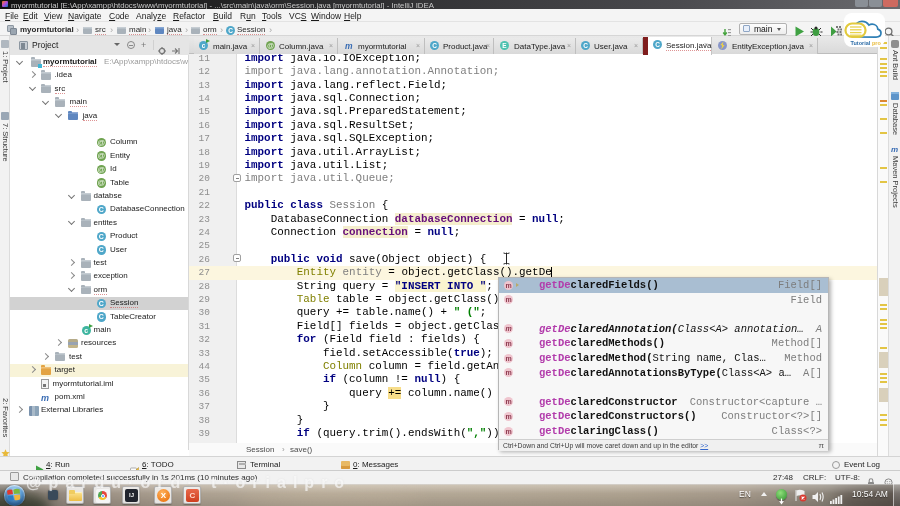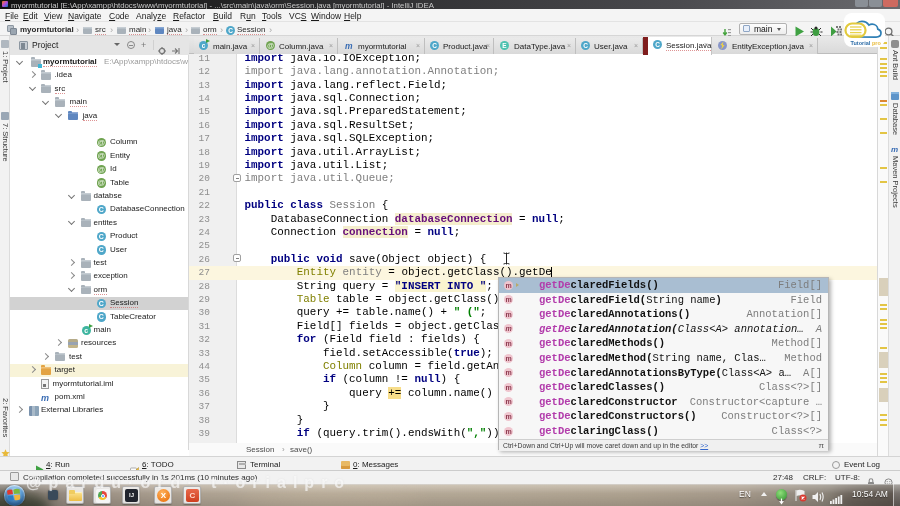--- a/index.html
+++ b/index.html
@@ -501,52 +501,41 @@
 
 <div id="popup" class="abs">
 <div class="prow sel" style="top:0;">
       <span class="pm">m</span>
       <span class="pa"></span>
       <span class="pname"><span class="ppre">getDe</span>claredFields()</span>
       <span class="ptype">Field[]</span>
     </div>
 <div class="prow" style="top:14.6px;">
       <span class="pm">m</span>
-      <span class="pname"><span class="ppre">getDe</span>claredField(<span style="font-weight:normal;">String name</span>)</span>
       <span class="ptype">Field</span>
-    </div>
-<div class="prow" style="top:29.2px;">
-      <span class="pm">m</span>
-      <span class="pname"><span class="ppre">getDe</span>claredAnnotations()</span>
-      <span class="ptype">Annotation[]</span>
     </div>
 <div class="prow" style="top:43.8px;font-style:italic;">
       <span class="pm">m</span>
       <span class="pname"><span class="ppre">getDe</span>claredAnnotation(<span style="font-weight:normal;">Class&lt;A&gt; annotation…</span></span>
       <span class="ptype">A</span>
     </div>
 <div class="prow" style="top:58.4px;">
       <span class="pm">m</span>
       <span class="pname"><span class="ppre">getDe</span>claredMethods()</span>
       <span class="ptype">Method[]</span>
     </div>
 <div class="prow" style="top:73px;">
       <span class="pm">m</span>
       <span class="pname"><span class="ppre">getDe</span>claredMethod(<span style="font-weight:normal;">String name, Clas…</span></span>
       <span class="ptype">Method</span>
     </div>
 <div class="prow" style="top:87.6px;">
       <span class="pm">m</span>
       <span class="pname"><span class="ppre">getDe</span>claredAnnotationsByType(<span style="font-weight:normal;">Class&lt;A&gt; a…</span></span>
       <span class="ptype">A[]</span>
-    </div>
-<div class="prow" style="top:102.2px;">
-      <span class="pm">m</span>
-      <span class="pname"><span class="ppre">getDe</span>claredClasses()</span>
-      <span class="ptype">Class&lt;?&gt;[]</span>
     </div>
 <div class="prow" style="top:116.8px;">
       <span class="pm">m</span>
       <span class="pname"><span class="ppre">getDe</span>claredConstructor</span>
       <span class="ptype">Constructor&lt;capture …</span>
     </div>
 <div class="prow" style="top:131.4px;">
       <span class="pm">m</span>
       <span class="pname"><span class="ppre">getDe</span>claredConstructors()</span>
       <span class="ptype">Constructor&lt;?&gt;[]</span>

